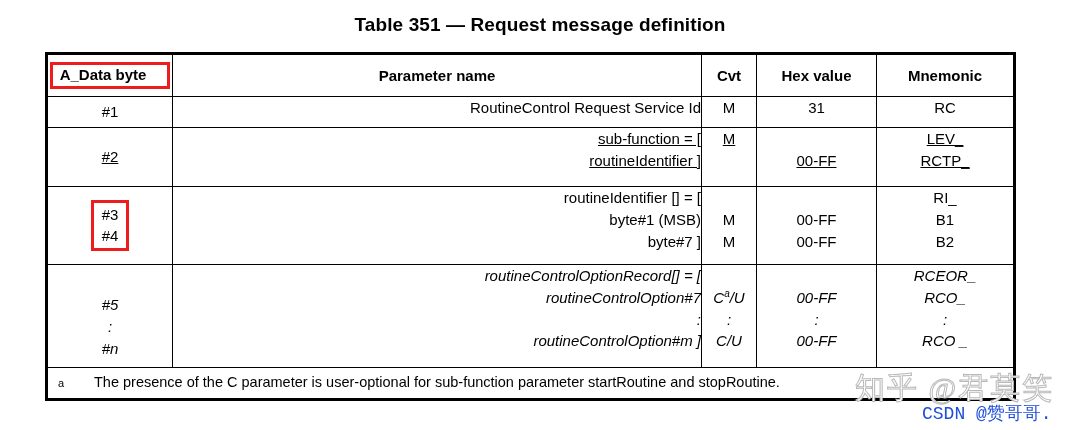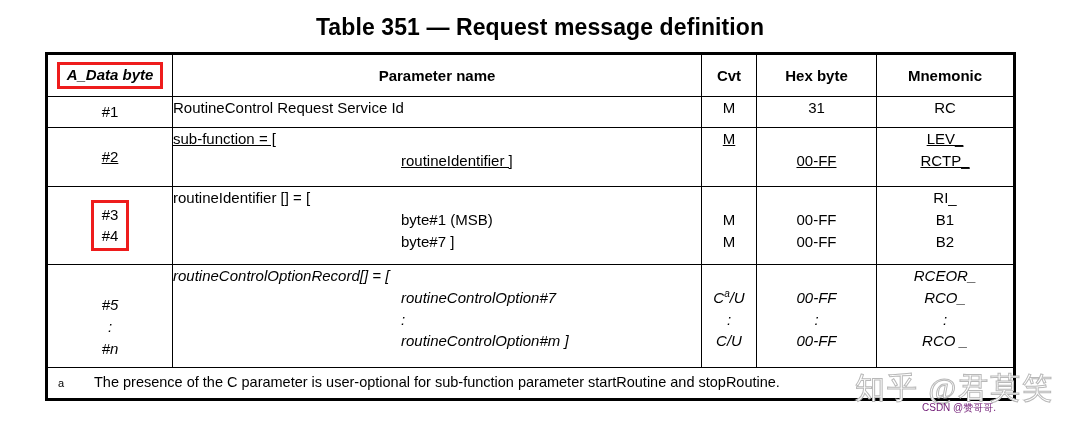--- a/index.html
+++ b/index.html
@@ -16,21 +16,21 @@
     color: #000000;
   }
 
   
   #table-title {
     position: absolute;
     left: 0;
     top: 14px;
     width: 1080px;
     text-align: center;
-    font-size: 23px;
+    font-size: 19px;
     font-weight: bold;
     letter-spacing: 0.1px;
   }
 
   
   #request-message-table {
     position: absolute;
     left: 45px;
     top: 52px;
     width: 968px;
@@ -66,30 +66,29 @@
   .hdr-inner {
     display: flex;
     align-items: center;
     justify-content: center;
     height: 100%;
   }
   
   .redbox {
     border: 3px solid #ee1c1c;
     display: inline-block;
-    padding: 1px 7px 2px 7px;
+    padding: 1px 21px 2px 7px;
     line-height: 1.15;
     box-sizing: border-box;
-    font-style: italic;
   }
 
   
   .cell-pad       { padding: 6px 0 7px 0; }
   .center         { text-align: center; }
-  .param-cell     { padding: 6px 6px 7px 8px; text-align: left; }
+  .param-cell     { padding: 6px 6px 7px 8px; text-align: right; }
   .param-line     { white-space: pre; }
   .param-indent   { padding-left: 228px; }
   .stack          { text-align: center; }
   .stack div      { white-space: pre; }
   .blankline      { visibility: hidden; }
   .dots           { letter-spacing: 0; }
   sup.fn          { font-size: 10px; vertical-align: super; line-height: 0; }
 
   
   .byte-center {
@@ -144,23 +143,23 @@
     color: #ffffff;
     -webkit-text-stroke: 1px #b9b9b9;
     letter-spacing: 2px;
     white-space: nowrap;
     pointer-events: none;
   }
   #csdn-watermark {
     position: absolute;
     left: 922px;
     top: 401px;
-    font-size: 10px;
-    font-family: Liberation Sans, sans-serif;
-    color: #701a75;
+    font-size: 18px;
+    font-family: Liberation Mono, monospace;
+    color: #1d4ed8;
     white-space: nowrap;
     pointer-events: none;
   }
 </style>
 </head>
 <body>
 
 <div id="table-title">Table 351 — Request message definition</div>
 
 <table id="request-message-table">
@@ -186,21 +185,21 @@
             <span>Parameter name</span>
           </div>
       </td>
       <td>
         <div class="hdr-inner">
             <span>Cvt</span>
           </div>
       </td>
       <td>
         <div class="hdr-inner">
-            <span>Hex byte</span>
+            <span>Hex value</span>
           </div>
       </td>
       <td>
         <div class="hdr-inner">
             <span>Mnemonic</span>
           </div>
       </td>
     </tr>
 
     <tr class="row-1">

